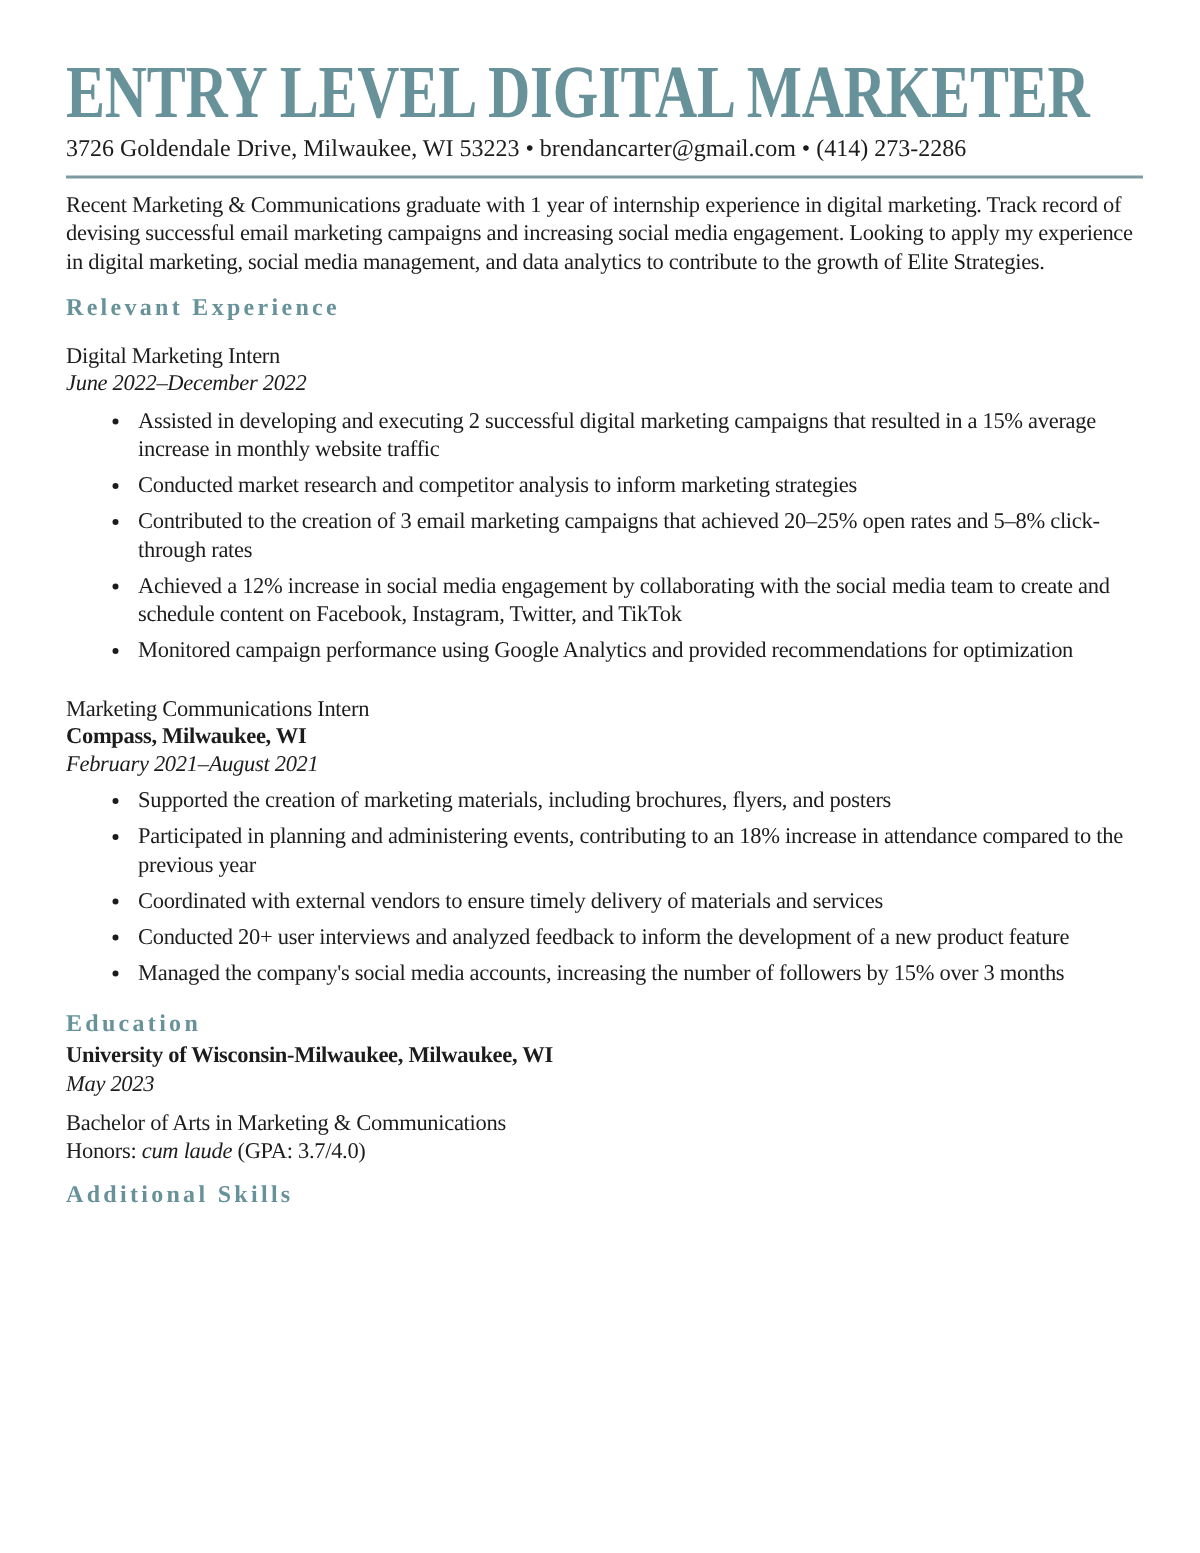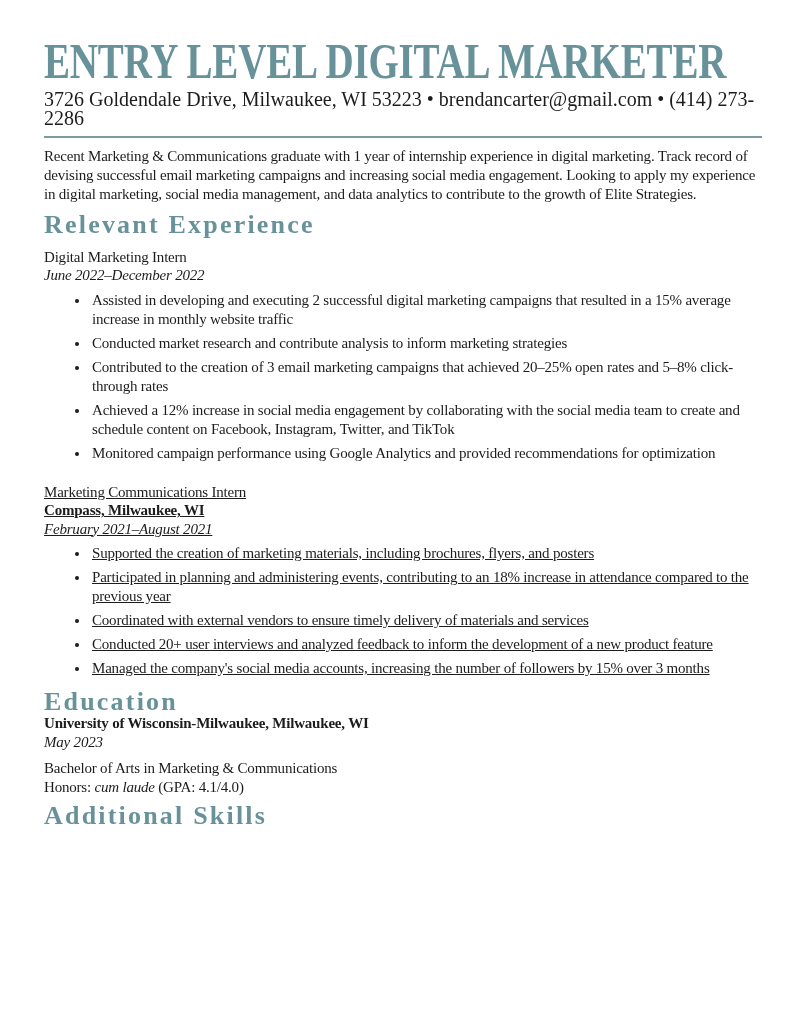--- a/index.html
+++ b/index.html
@@ -26,46 +26,46 @@
     font-size:50px;
     line-height:1;
     font-weight:bold;
     color:var(--accent);
     white-space:nowrap;
     transform:scaleX(0.78);
     transform-origin:left bottom;
   }
   .contact{
     margin-top:4px;
-    font-size:20px;
+    font-size:16px;
     line-height:19px;
     letter-spacing:0;
   }
   .divider{
     margin-top:8px;
     border:none;
     border-top:2px solid var(--divider);
     height:0;
   }
   .summary{
     margin:9px 0 0 0;
     line-height:19.2px;
   }
   .section-heading{
     margin:8px 0 0 0;
-    font-size:26px;
+    font-size:16px;
     line-height:24px;
     font-weight:bold;
     letter-spacing:2.2px;
     color:var(--accent);
   }
   .section-heading.edu{margin-top:12px;}
   .section-heading.skills{}
   .job{margin-top:11px;}
-  .job.second{margin-top:20px;text-decoration:underline;}
+  .job.second{margin-top:20px;}
   .job-title{line-height:18.5px;}
   .job-company{line-height:18.5px;font-weight:bold;}
   .job-dates{line-height:18.5px;font-style:italic;}
   ul.bullets{
     margin:6px 0 0 0;
     padding:0 0 0 46px;
     list-style:disc;
   }
   ul.bullets li{
     margin:0 0 5px 0;
@@ -95,21 +95,21 @@
   <p class="summary">Recent Marketing &amp; Communications graduate with 1 year of internship experience in digital marketing. Track record of devising successful email marketing campaigns and increasing social media engagement. Looking to apply my experience in digital marketing, social media management, and data analytics to contribute to the growth of Elite Strategies.</p>
 
   <section>
     <h2 class="section-heading">Relevant Experience</h2>
 
     <div class="job">
       <div class="job-title">Digital Marketing Intern</div>
       <div class="job-dates">June 2022–December 2022</div>
       <ul class="bullets">
           <li>Assisted in developing and executing 2 successful digital marketing campaigns that resulted in a 15% average increase in monthly website traffic</li>
-          <li>Conducted market research and contribute analysis to inform marketing strategies</li>
+          <li>Conducted market research and competitor analysis to inform marketing strategies</li>
           <li>Contributed to the creation of 3 email marketing campaigns that achieved 20–25% open rates and 5–8% click-through rates</li>
           <li>Achieved a 12% increase in social media engagement by collaborating with the social media team to create and schedule content on Facebook, Instagram, Twitter, and TikTok</li>
           <li>Monitored campaign performance using Google Analytics and provided recommendations for optimization</li>
         </ul>
     </div>
 
     <div class="job second">
       <div class="job-title">Marketing Communications Intern</div>
       <div class="job-company">Compass, Milwaukee, WI</div>
       <div class="job-dates">February 2021–August 2021</div>
@@ -123,21 +123,21 @@
     </div>
   </section>
 
   <section>
     <h2 class="section-heading edu">Education</h2>
     <div class="edu-block">
       <div class="edu-school">University of Wisconsin-Milwaukee, Milwaukee, WI</div>
       <div class="edu-date">May 2023</div>
       <div class="edu-degree-block">
         <div class="edu-degree">Bachelor of Arts in Marketing &amp; Communications</div>
-        <div class="edu-honors"><span>Honors: </span><span class="italic">cum laude</span><span> (GPA: 4.1/4.0)</span></div>
+        <div class="edu-honors"><span>Honors: </span><span class="italic">cum laude</span><span> (GPA: 3.7/4.0)</span></div>
       </div>
     </div>
   </section>
 
   <section>
     <h2 class="section-heading skills">Additional Skills</h2>
   </section>
 
 </div>
 

